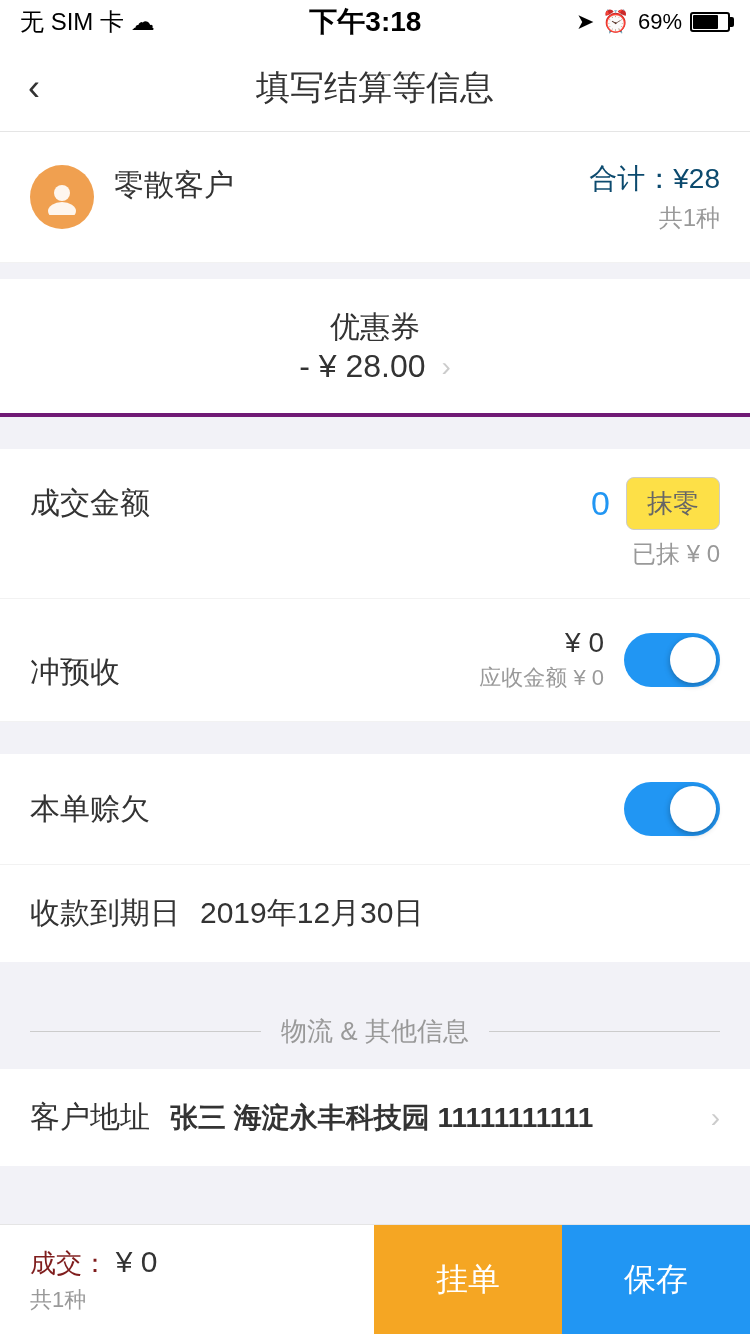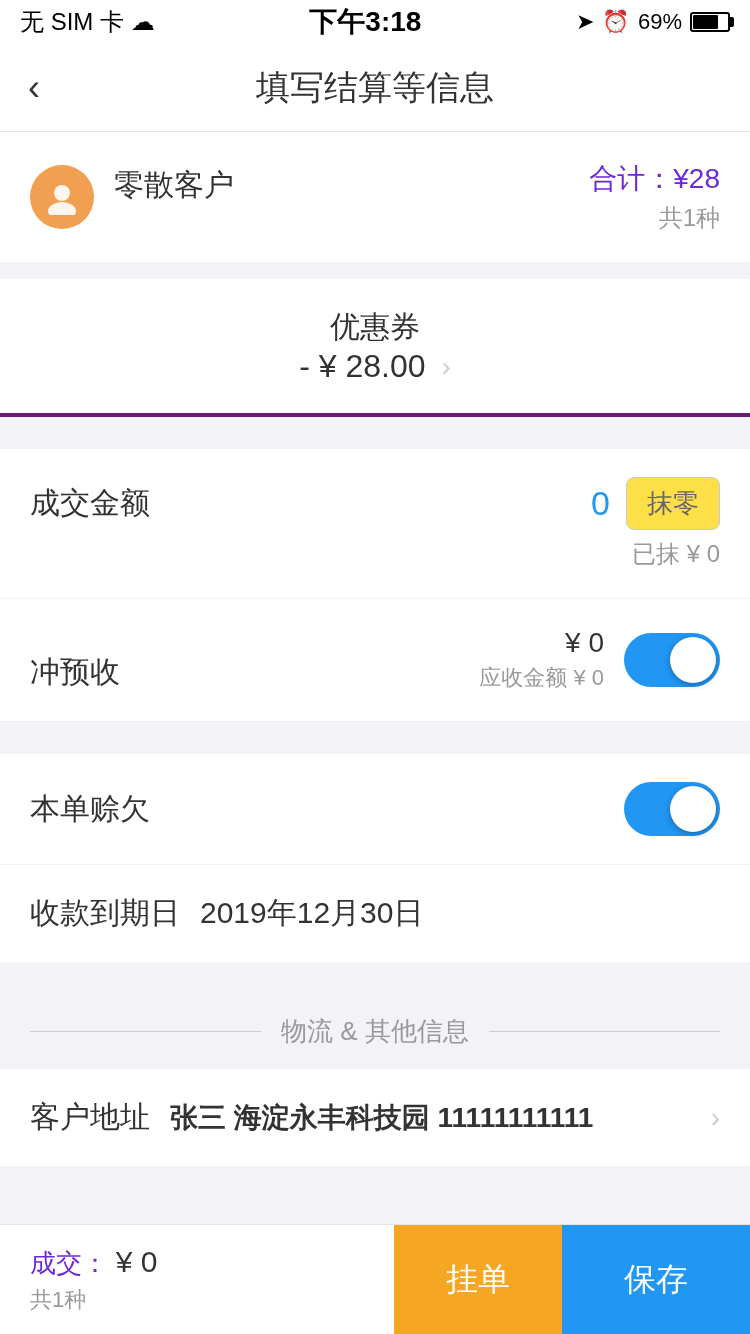--- a/index.html
+++ b/index.html
@@ -118,21 +118,21 @@
     }
     .customer-name {
       font-size: 30px;
       color: #333;
     }
     .customer-right {
       text-align: right;
     }
     .total-amount {
       font-size: 28px;
-      color: #6d28d9;
+      color: #0c4a6e;
     }
     .total-count {
       font-size: 24px;
       color: #999;
       margin-top: 4px;
     }
 
     
     .row-item {
       background: #fff;
@@ -346,34 +346,34 @@
       display: flex;
       align-items: center;
       border-top: 1px solid #e5e5e5;
     }
     .bottom-info {
       flex: 1;
       padding: 0 30px;
     }
     .bottom-deal-label {
       font-size: 26px;
-      color: #6d28d9;
+      color: #7f1d1d;
     }
     .bottom-deal-amount {
       font-size: 30px;
       color: #333;
       font-weight: 500;
     }
     .bottom-count {
       font-size: 22px;
       color: #999;
       margin-top: 4px;
     }
     .bottom-btn-hold {
-      width: 168px;
+      width: 188px;
       height: 110px;
       background: #f5a623;
       display: flex;
       align-items: center;
       justify-content: center;
       font-size: 32px;
       color: #fff;
       cursor: pointer;
     }
     .bottom-btn-save {

